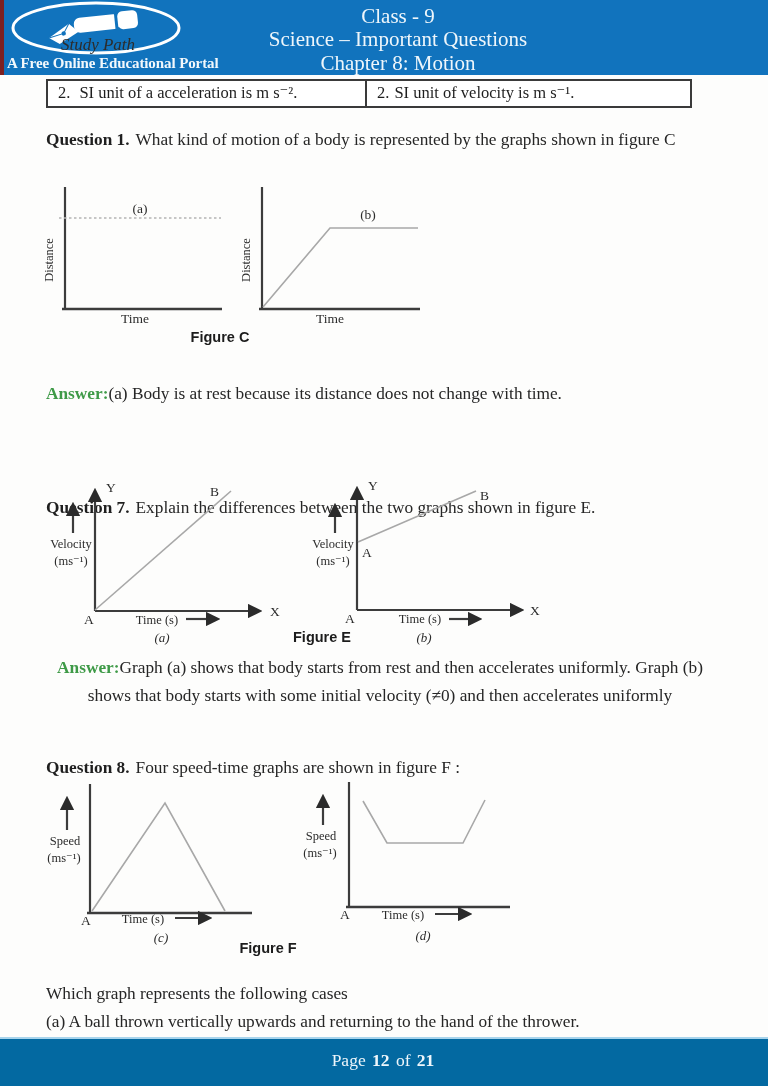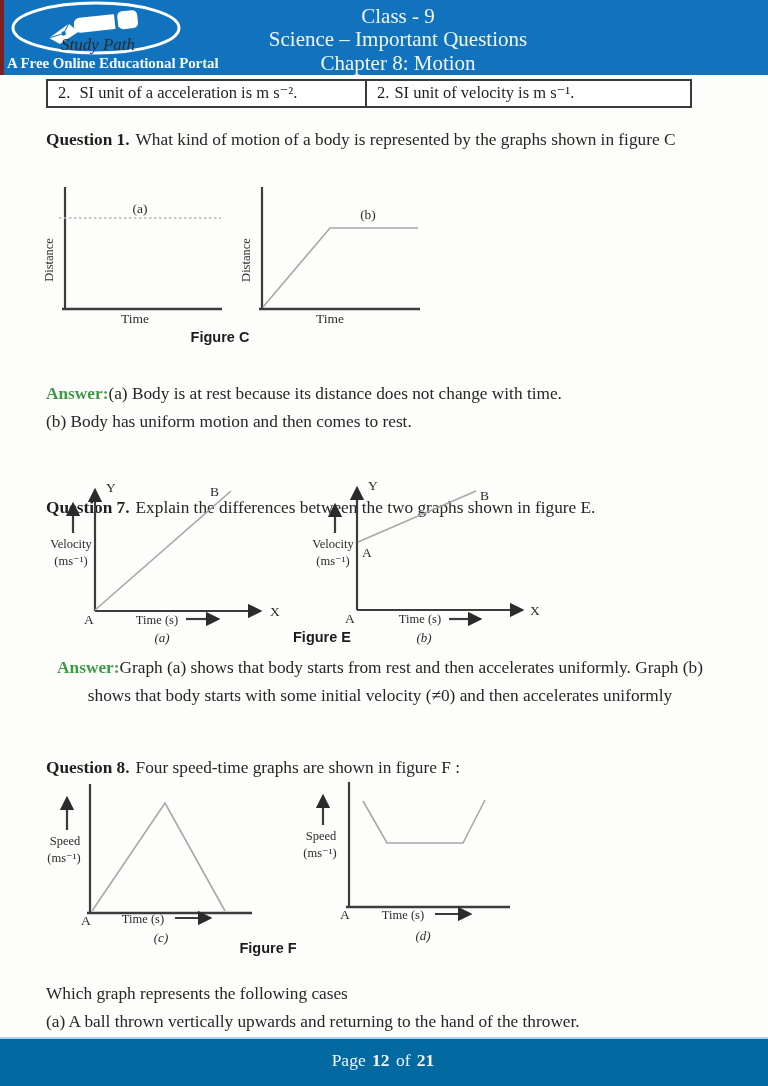--- a/index.html
+++ b/index.html
@@ -115,21 +115,20 @@
       <polyline class="dat" points="223,124 290,45 378,45"></polyline>
       <text class="pt" x="328" y="36" text-anchor="middle">(b)</text>
       <text class="sm" x="210" y="77" text-anchor="middle" transform="rotate(-90 210 77)">Distance</text>
       <text class="pt" x="290" y="140" text-anchor="middle">Time</text>
     </g>
     <text class="cap" x="180" y="159" text-anchor="middle">Figure C</text>
   </svg>
 
   <div class="para a6">
     <div><span class="ans-label">Answer:</span><span>(a) Body is at rest because its distance does not change with time.</span></div>
-    <div>(b) Body has uniform motion and then comes to rest.</div>
   </div>
 
   <div class="para q7">
     <span class="q-label">Question 7.</span><span>Explain the differences between the two graphs shown in figure E.</span>
   </div>
 
   <svg class="figsvg fig-e" width="510" height="172" viewBox="0 0 510 172">
     <defs>
       <marker id="ah" viewBox="0 0 10 10" refX="7" refY="5" markerWidth="6.5" markerHeight="6.5" orient="auto-start-reverse">
         <path d="M0,0 L10,5 L0,10 z" fill="#2b2b2b"></path>

